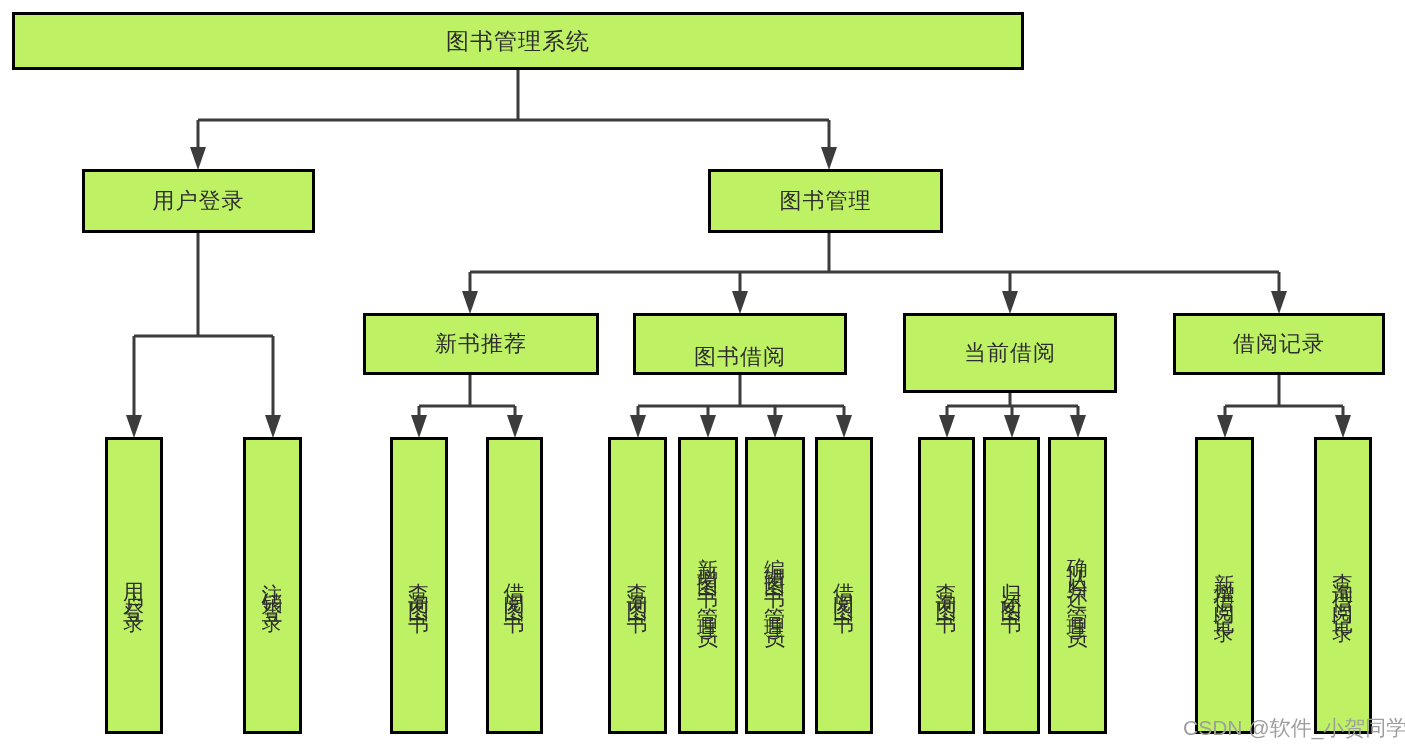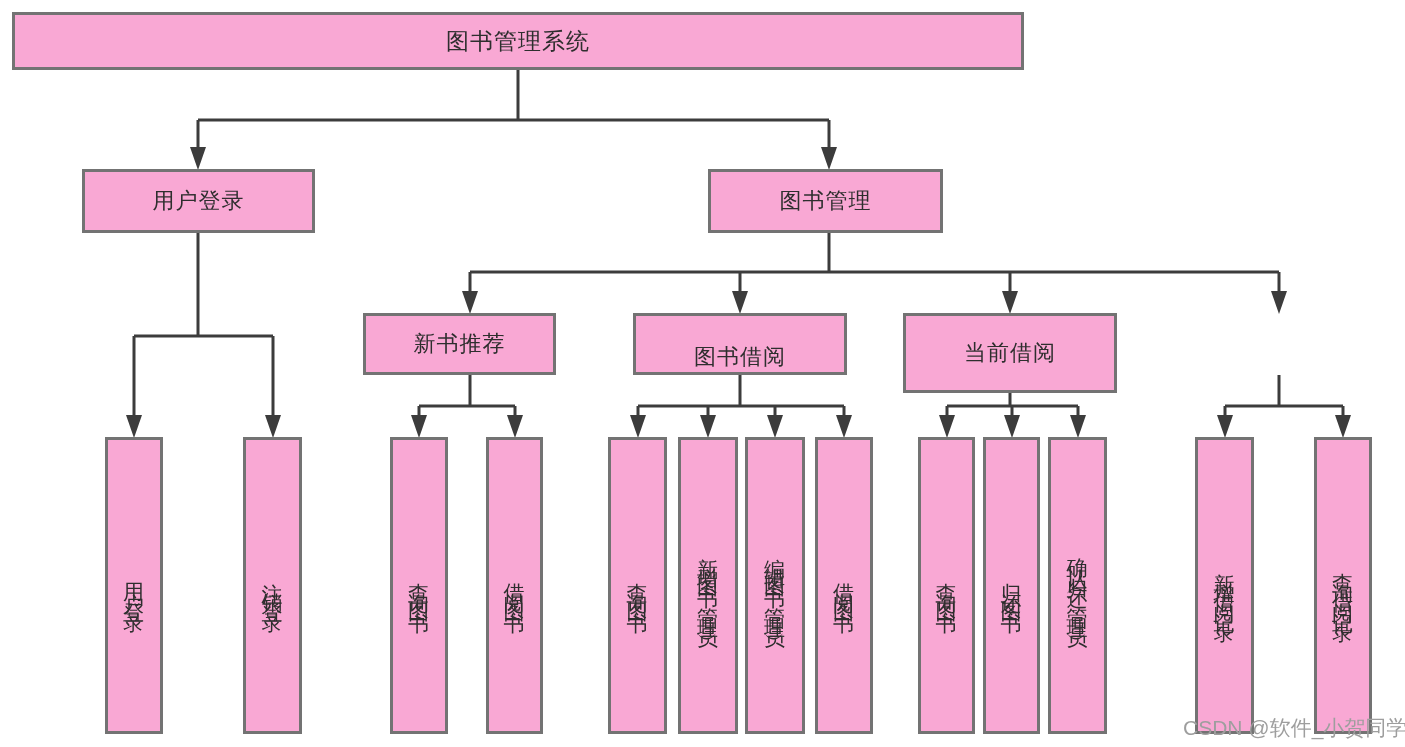--- a/index.html
+++ b/index.html
@@ -28,22 +28,22 @@
     stroke-width: 3;
     fill: none;
   }
   .connectors polygon {
     fill: #3c3c3c;
     stroke: none;
   }
   .node {
     position: absolute;
     box-sizing: border-box;
-    background: #f9a8d4;
-    border: 3px solid #737373;
+    background: #bef264;
+    border: 3px solid #000000;
     display: flex;
     align-items: center;
     justify-content: center;
     z-index: 2;
     color: #2e2e2e;
   }
   .node .lbl {
     white-space: nowrap;
   }
   .node.root .lbl { font-size: 23px; letter-spacing: 1px; }
@@ -125,28 +125,31 @@
     <span class="lbl">图书管理系统</span>
   </div>
 
   <div class="node branch" style="left:82px; top:169px; width:233px; height:64px;">
     <span class="lbl">用户登录</span>
   </div>
   <div class="node branch" style="left:708px; top:169px; width:235px; height:64px;">
     <span class="lbl">图书管理</span>
   </div>
 
-  <div class="node branch" style="left:363px; top:313px; width:193px; height:62px;">
+  <div class="node branch" style="left:363px; top:313px; width:236px; height:62px;">
     <span class="lbl">新书推荐</span>
   </div>
   <div class="node branch" style="left:633px; top:313px; width:214px; height:62px;align-items:flex-end;">
     <span class="lbl">图书借阅</span>
   </div>
   <div class="node branch" style="left:903px; top:313px; width:214px; height:80px;">
     <span class="lbl">当前借阅</span>
+  </div>
+  <div class="node branch" style="left:1173px; top:313px; width:212px; height:62px;">
+    <span class="lbl">借阅记录</span>
   </div>
 
   <div class="node leaf" style="left:105px; top:437px; width:58px; height:297px;">
     <span class="lbl">用户登录</span>
   </div>
   <div class="node leaf" style="left:243px; top:437px; width:59px; height:297px;">
     <span class="lbl">注销登录</span>
   </div>
   <div class="node leaf" style="left:390px; top:437px; width:58px; height:297px;">
     <span class="lbl">查询图书</span>

